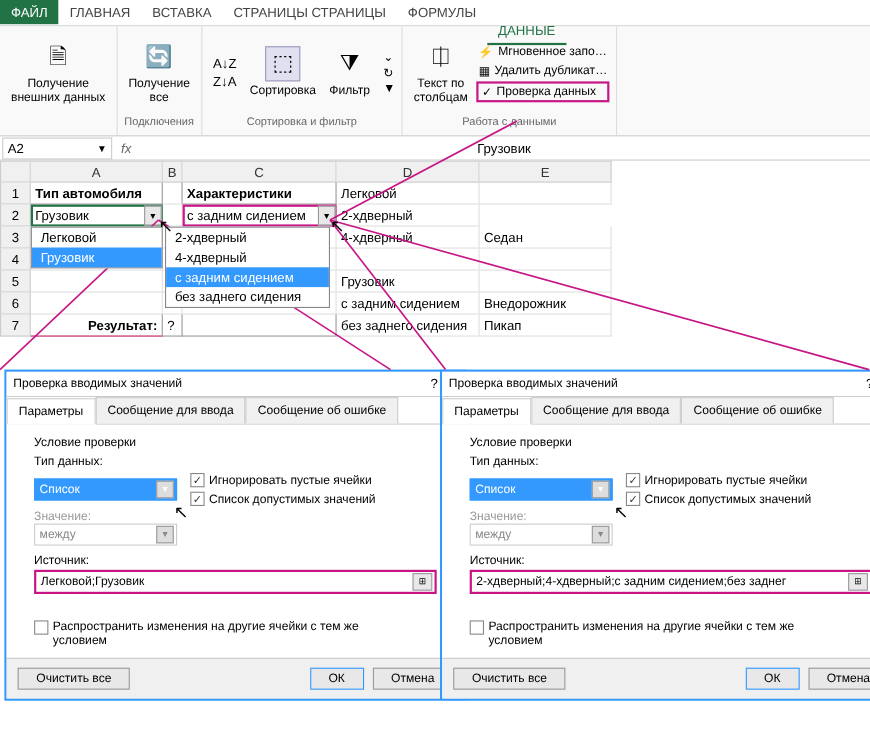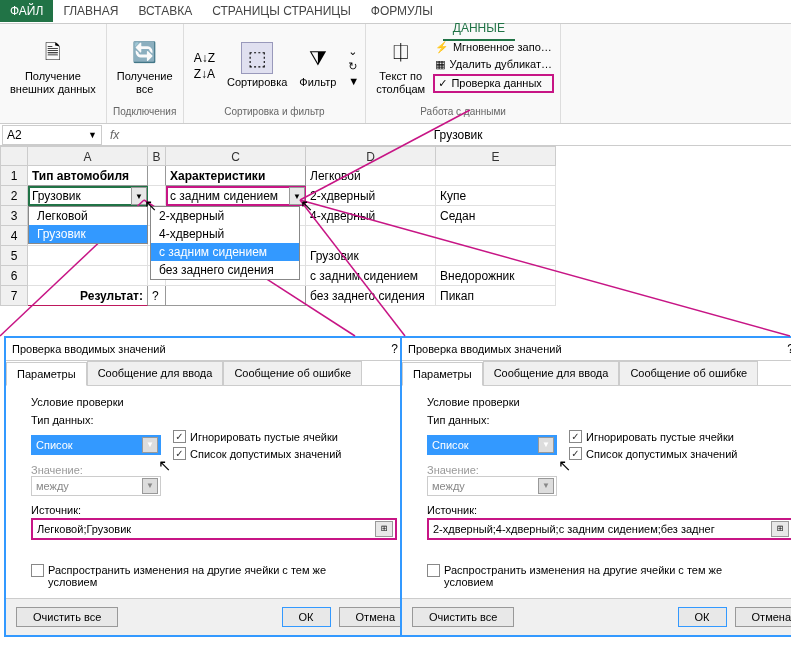--- a/index.html
+++ b/index.html
@@ -174,21 +174,20 @@
     <div class="cell colC hdr-cell" style="border-right:1px solid #999">Характеристики</div>
     <div class="cell colD">Легковой</div>
     <div class="cell colE"></div>
   </div>
   <div class="row">
     <div class="rowhead">2</div>
     <div class="cell colA cell-sel">Грузовик</div>
     <div class="cell colB"></div>
     <div class="cell colC c-sel">с задним сидением</div>
     <div class="cell colD">2-хдверный</div>
-    <div class="cell colE">Купе</div>
   </div>
   <div class="row">
     <div class="rowhead">3</div>
     <div class="cell colA"></div>
     <div class="cell colB"></div>
     <div class="cell colC"></div>
     <div class="cell colD">4-хдверный</div>
     <div class="cell colE">Седан</div>
   </div>
   <div class="row">

